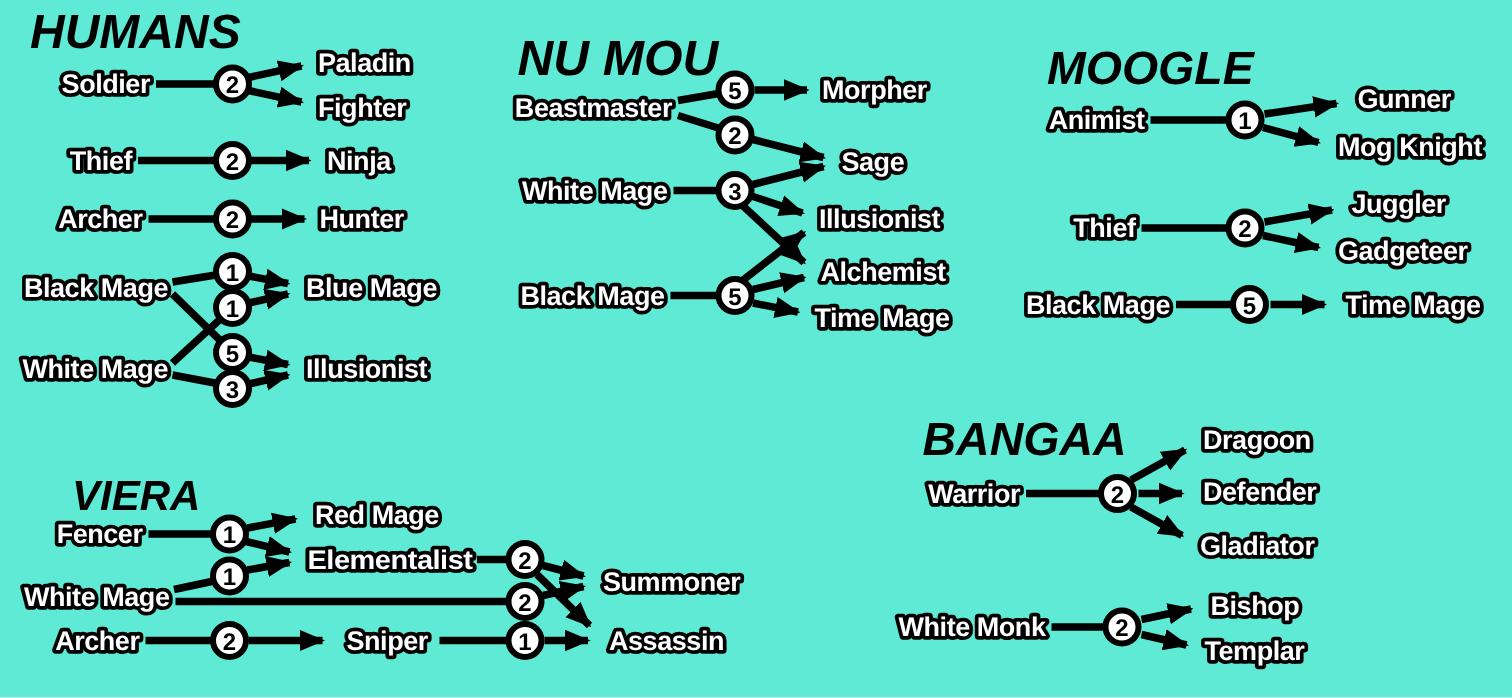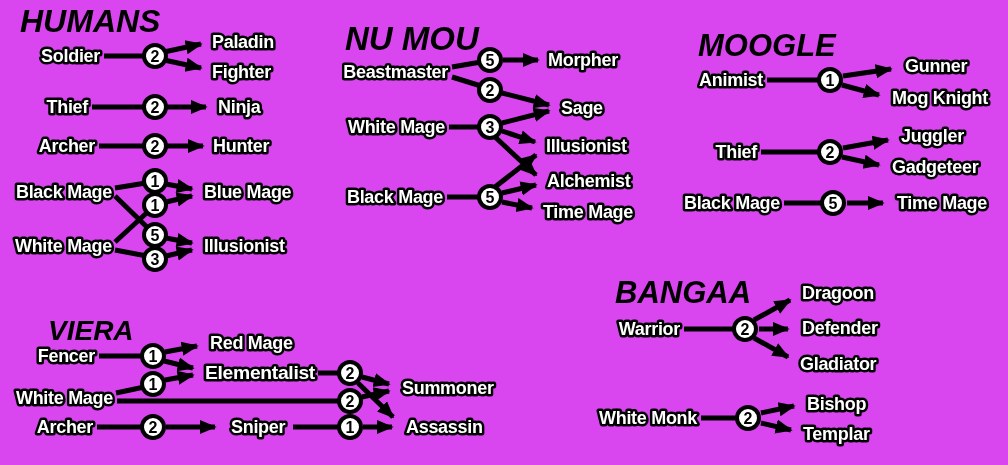--- a/index.html
+++ b/index.html
@@ -1,16 +1,16 @@
 <!DOCTYPE html>
 <html><head>
 <meta charset="utf-8">
 <style>
   html, body { margin: 0; padding: 0; background: #ffffff; }
-  .stage { position: relative; width: 1008px; height: 465px; background: #d946ef; overflow: hidden; }
+  .stage { position: relative; width: 1008px; height: 465px; background: #5eead4; overflow: hidden; }
   svg { display: block; }
   svg text { font-family: "Liberation Sans", "DejaVu Sans", sans-serif; }
   .nl {
     font-size: 18px; font-weight: bold; fill: #ffffff;
     stroke: #000000; stroke-width: 5px; stroke-linejoin: round;
     paint-order: stroke; letter-spacing: -0.3px;
   }
   .st { font-weight: bold; font-style: italic; fill: #000000; }
   .cn { font-size: 16px; font-weight: bold; fill: #000000; text-anchor: middle; }
   .ln { stroke: #000000; stroke-width: 5; fill: none; }

